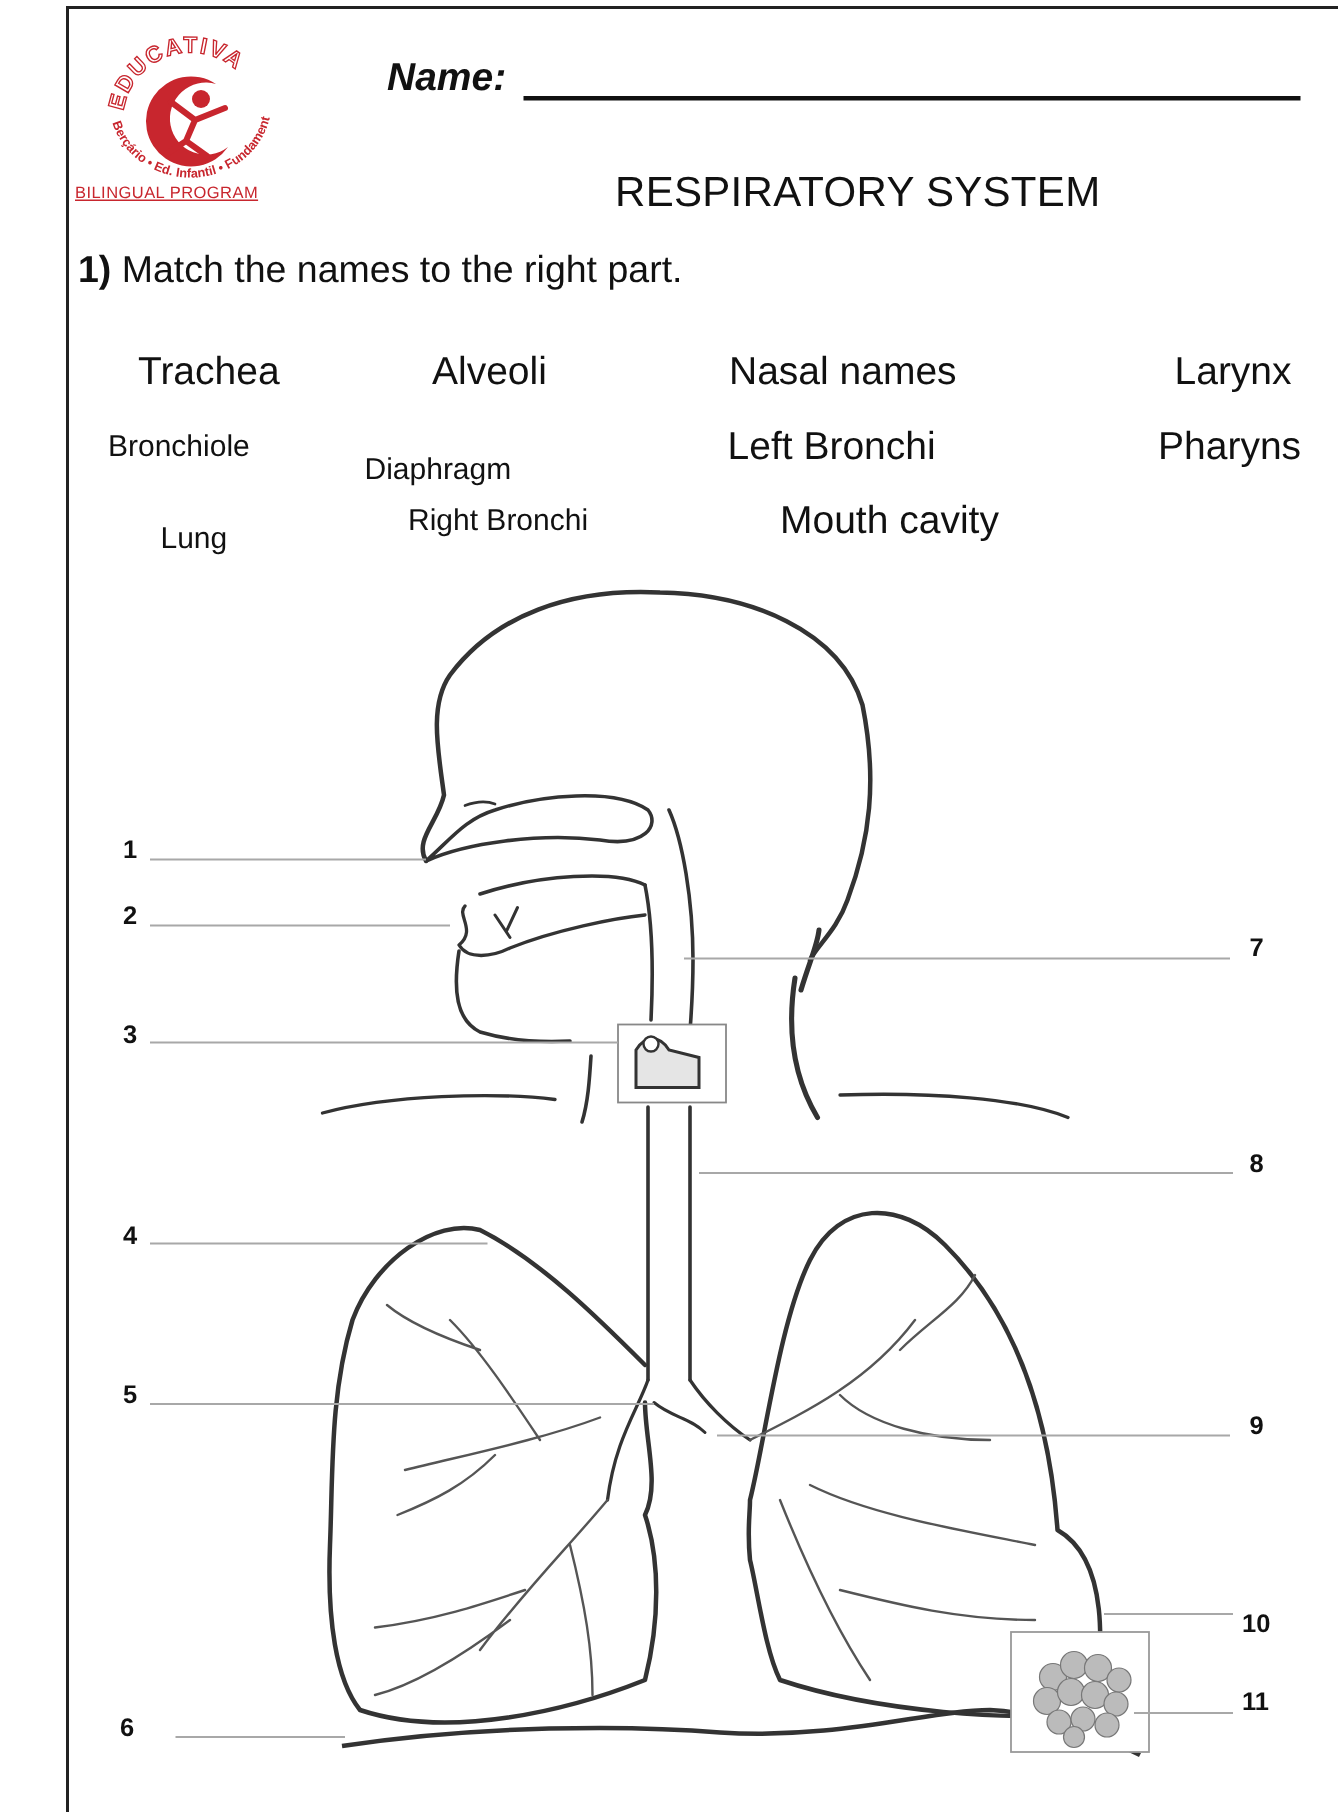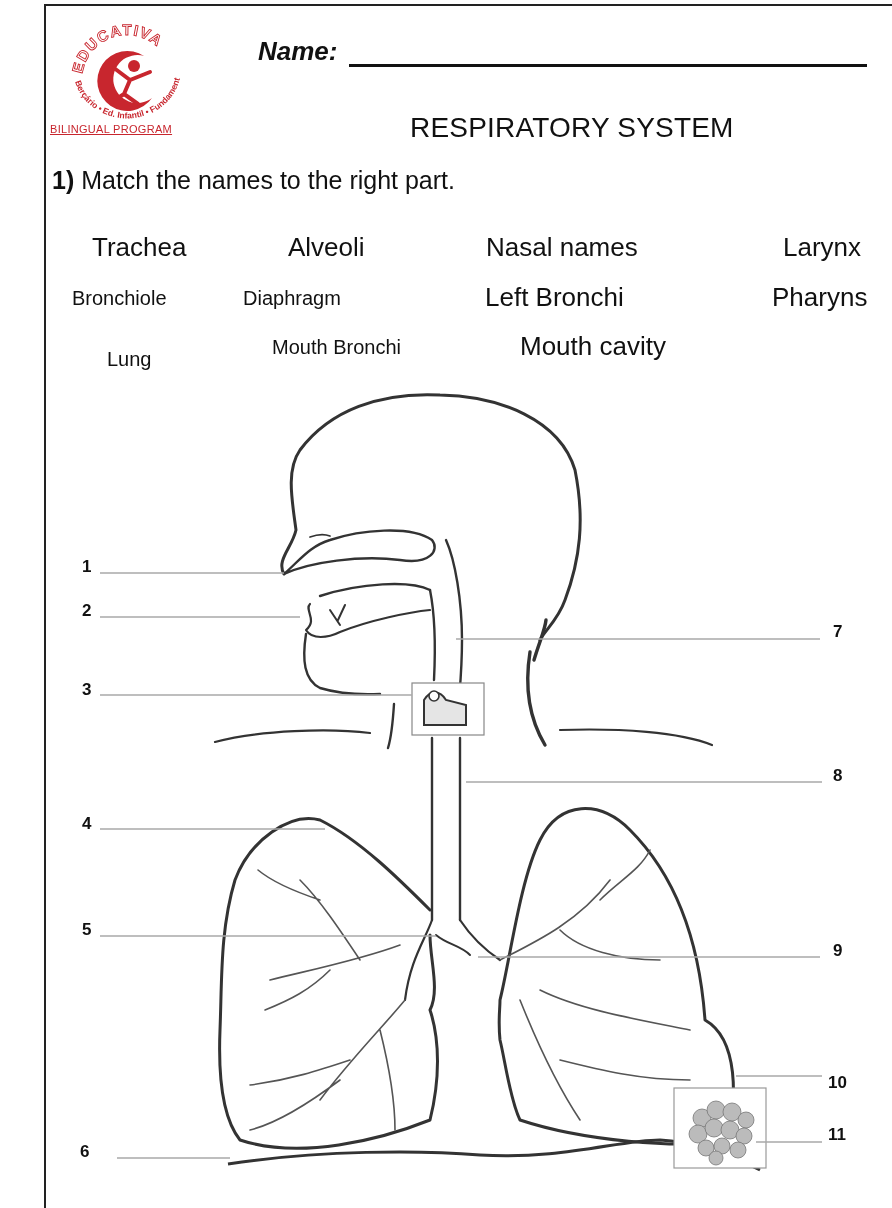--- a/index.html
+++ b/index.html
@@ -52,25 +52,25 @@
   <b>1)</b>
   <span>Match the names to the right part.</span>
 </div>
 
 <div>
   <div class="word" style="left:92px; top:232px;">Trachea</div>
   <div class="word" style="left:260px; top:232px;margin-left:28px;">Alveoli</div>
   <div class="word" style="left:486px; top:232px;">Nasal names</div>
   <div class="word" style="left:783px; top:232px;">Larynx</div>
   <div class="word small" style="left:72px; top:287px;">Bronchiole</div>
-  <div class="word small" style="left:243px; top:287px;">Diaphragm</div>
+  <div class="word small" style="left:243px; top:302px;">Diaphragm</div>
   <div class="word" style="left:485px; top:282px;">Left Bronchi</div>
   <div class="word" style="left:772px; top:282px;text-align:right;">Pharyns</div>
   <div class="word small" style="left:107px; top:336px;margin-top:12px;">Lung</div>
-  <div class="word small" style="left:272px; top:336px;">Mouth Bronchi</div>
+  <div class="word small" style="left:272px; top:336px;">Right Bronchi</div>
   <div class="word" style="left:520px; top:331px;">Mouth cavity</div>
 </div>
 
 <svg class="diagram" width="892" height="828" viewBox="0 380 892 828" style="position:absolute;left:0;top:380px;">
   <g fill="none" stroke="#333" stroke-width="3" stroke-linecap="round" stroke-linejoin="round">
 
     <path d="M 284 574 C 276 560 292 548 296 530 C 292 500 286 470 300 450 C 330 410 380 392 440 395 C 500 396 560 420 575 470 C 585 520 580 560 565 600 C 558 620 545 630 540 640"></path>
 
     <path d="M 284 574 C 310 562 360 555 400 560 C 430 565 440 550 432 540 C 410 525 360 530 330 540 C 310 546 300 560 284 574" stroke-width="2.4"></path>
     <path d="M 310 537 C 318 534 325 534 330 536" stroke-width="1.8"></path>

